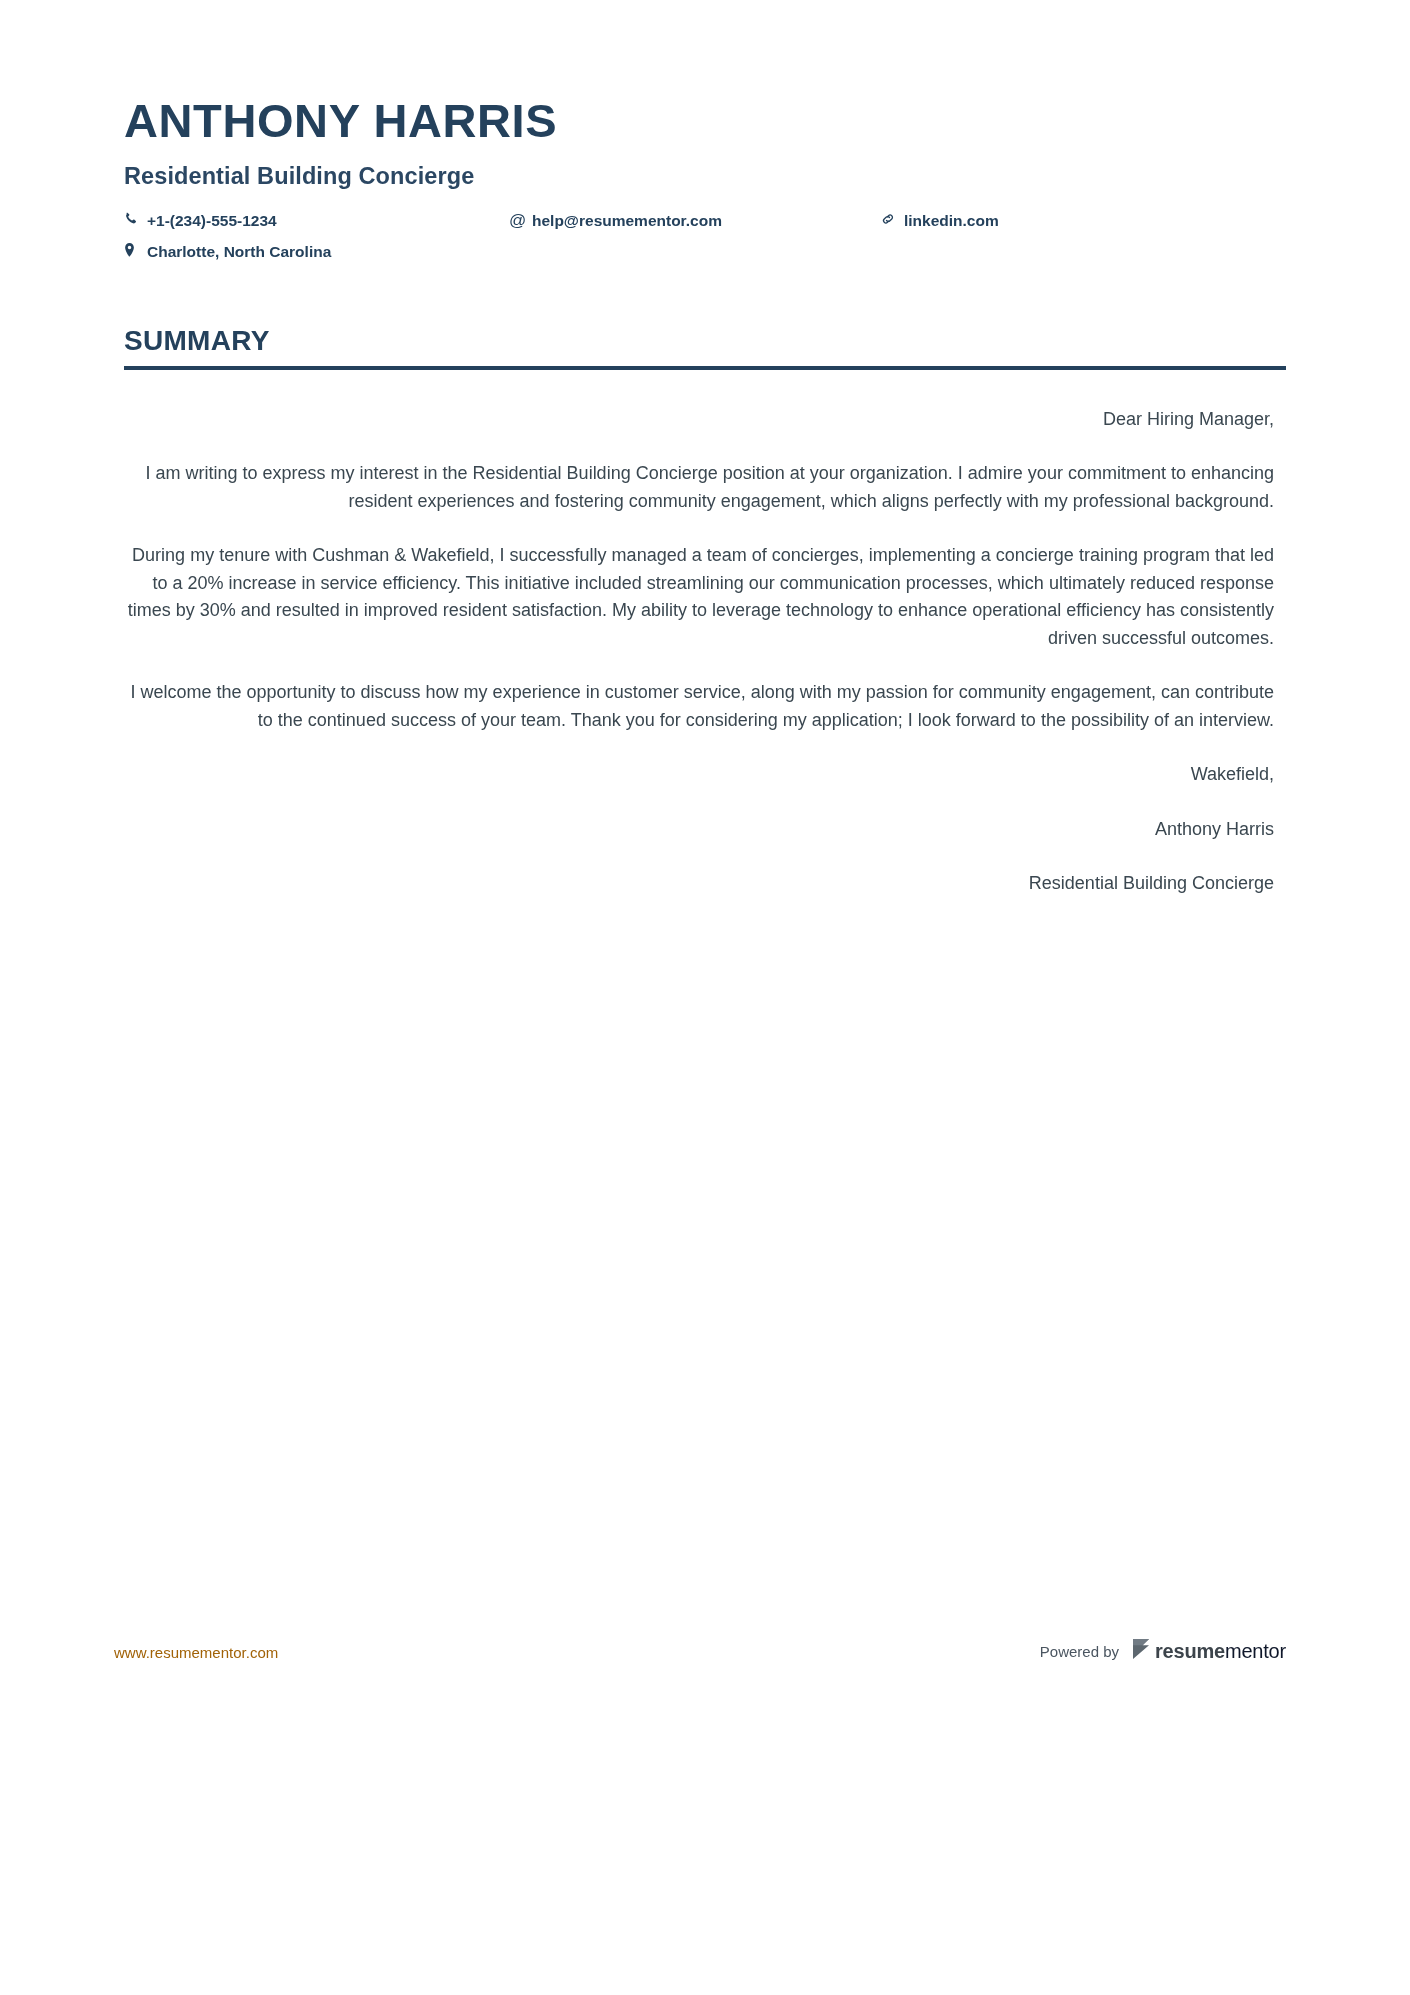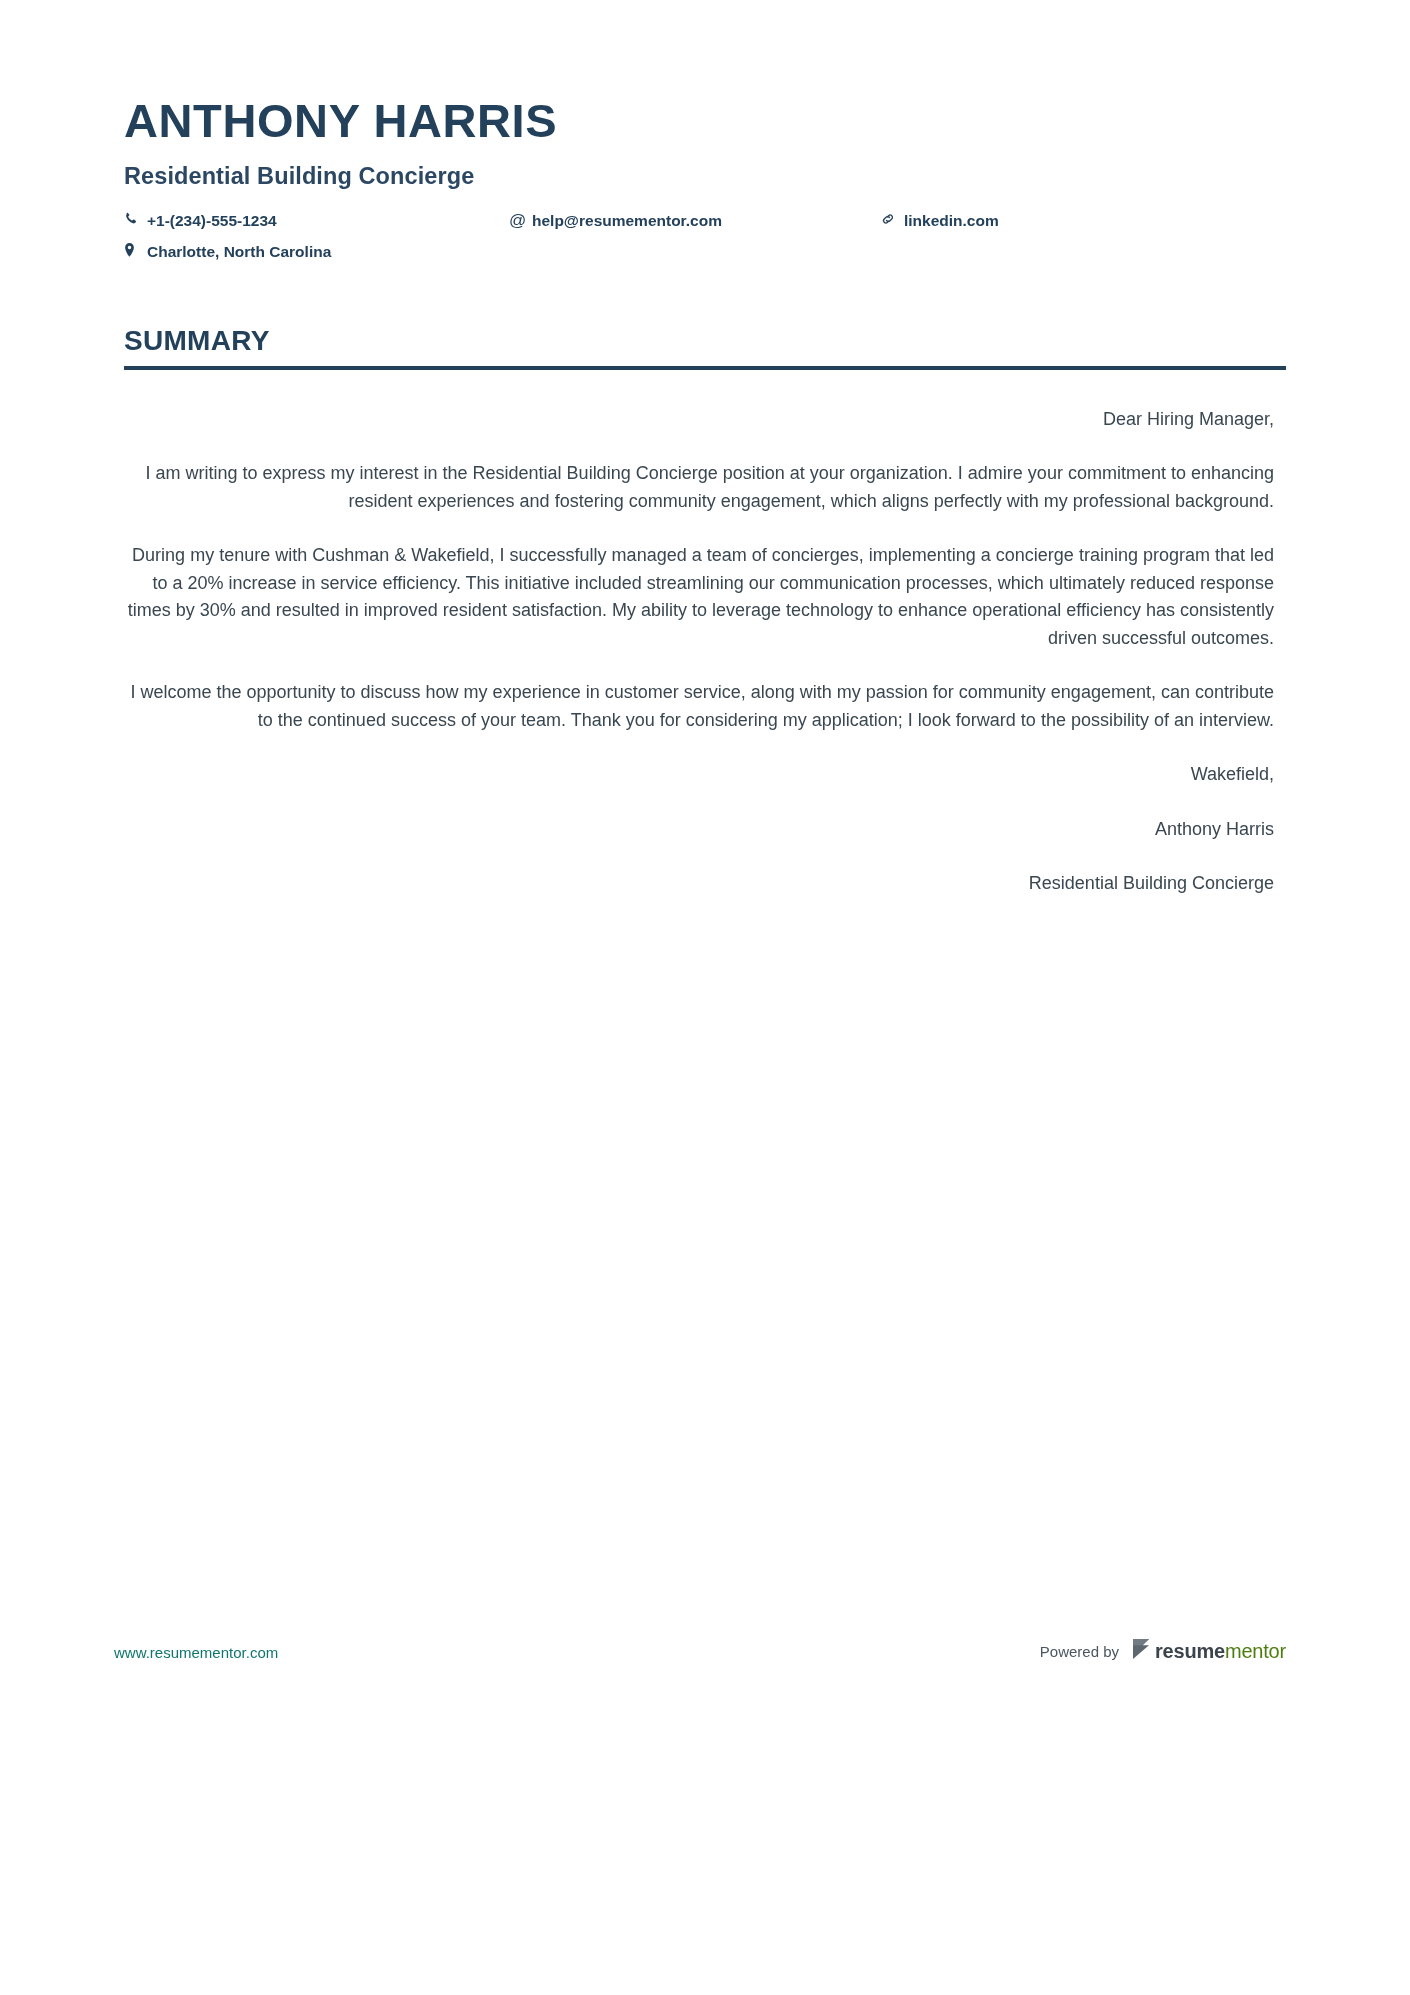--- a/index.html
+++ b/index.html
@@ -122,21 +122,21 @@
     left: 0;
     right: 0;
     bottom: 0;
     height: 125px;
   }
   .footer-url {
     position: absolute;
     left: 114px;
     top: 20px;
     font-size: 15px;
-    color: #0f766e;
+    color: #a16207;
     line-height: 1;
   }
   .footer-powered {
     position: absolute;
     right: 124px;
     top: 14px;
     display: flex;
     align-items: center;
     gap: 14px;
   }
@@ -150,21 +150,21 @@
     align-items: center;
     gap: 6px;
   }
   .brand-mark { display: block; }
   .brand-text {
     font-size: 20px;
     line-height: 1;
     letter-spacing: -0.2px;
   }
   .brand-text .b1 { color: #3c444b; font-weight: bold; }
-  .brand-text .b2 { color: #4d7c0f; font-weight: normal; }
+  .brand-text .b2 { color: #0f172a; font-weight: normal; }
 </style>
 </head>
 <body>
 
 <div class="page">
 
   <div class="content">
 
     <div class="header">
       <h1 class="name">Anthony Harris</h1>

